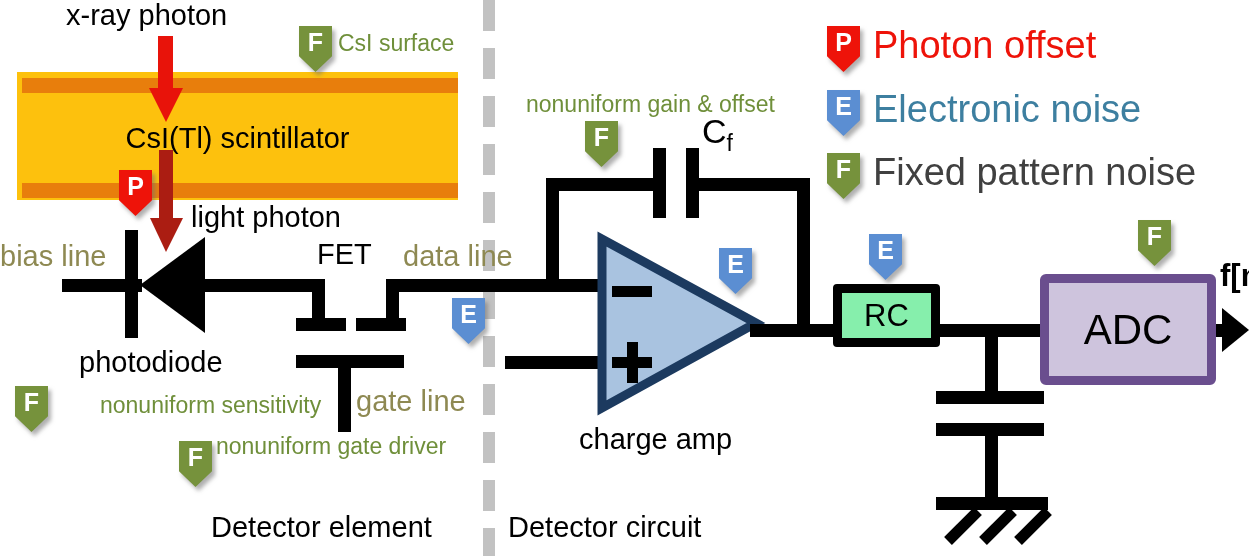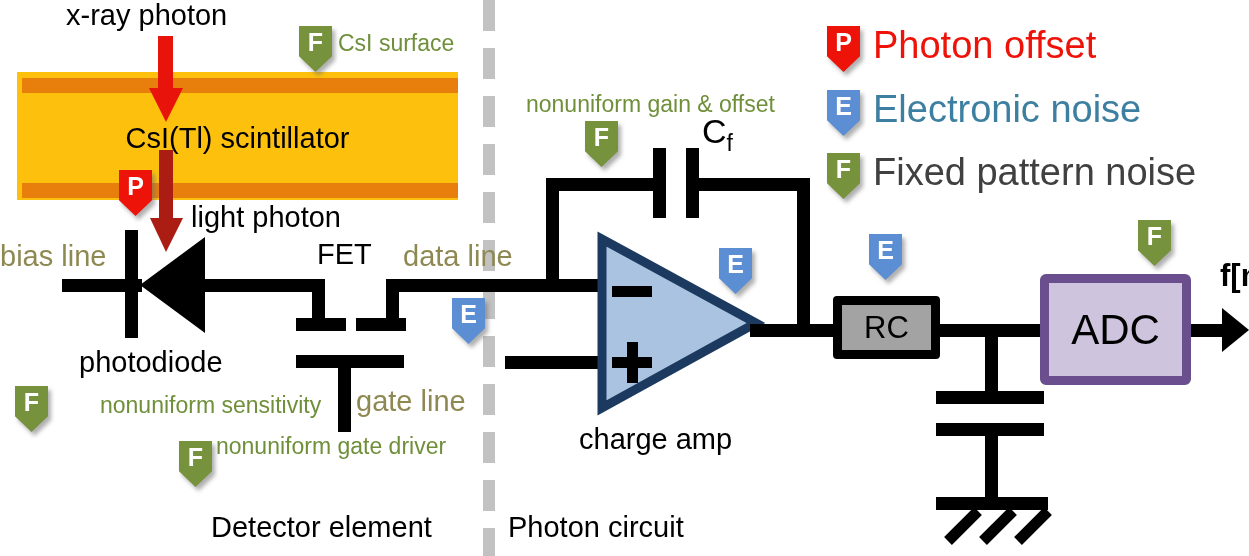--- a/index.html
+++ b/index.html
@@ -21,24 +21,24 @@
   
   .badge{position:absolute;z-index:4;filter:drop-shadow(3px 4px 2px rgba(110,110,110,0.55));}
   .badge i{font-style:normal;display:flex;align-items:center;justify-content:center;
            width:33px;height:46px;padding-bottom:13px;box-sizing:border-box;
            clip-path:polygon(0 0,100% 0,100% 66%,50% 100%,0 66%);
            color:#fff;font-weight:bold;font-size:25px;}
   .badge.red i{background:#ee1309;}
   .badge.blue i{background:#5b8ed2;}
   .badge.grn i{background:#76923c;}
   
-  .rc-box{position:absolute;left:833px;top:296px;width:107px;height:63px;background:#a3a3a3;
+  .rc-box{position:absolute;left:833px;top:284px;width:107px;height:63px;background:#86efac;
           border:9px solid #000;border-radius:4px;box-sizing:border-box;z-index:3;
           display:flex;align-items:center;justify-content:center;font-size:31px;color:#000;}
-  .adc-box{position:absolute;left:1040px;top:274px;width:151px;height:111px;background:#cec4dd;
+  .adc-box{position:absolute;left:1040px;top:274px;width:176px;height:111px;background:#cec4dd;
           border:9px solid #6a4e8e;border-radius:6px;box-sizing:border-box;z-index:3;
           display:flex;align-items:center;justify-content:center;font-size:42px;color:#000;}
   
   .cf{position:absolute;left:702px;top:112px;z-index:3;color:#000;font-size:34px;}
   .cf sub{font-size:23px;}
   
   .legend-row{position:absolute;left:827px;z-index:4;display:flex;align-items:flex-start;}
   .legend-row .badge{position:relative;flex:0 0 auto;}
   .legend-row .txt{margin-left:13px;font-size:38px;line-height:1.05;white-space:nowrap;}
   .legend-row.r1{top:26px;}  .legend-row.r1 .txt{color:#ee1309;}
@@ -137,21 +137,21 @@
   <div class="lbl khaki" style="left:403px;top:241px;">data line</div>
   <div class="lbl" style="left:79px;top:347px;">photodiode</div>
   <div class="lbl khaki" style="left:356px;top:386px;">gate line</div>
   <div class="lbl green" style="left:52px;top:393px;margin-left:48px;">nonuniform sensitivity</div>
   <div class="lbl green" style="left:216px;top:434px;">nonuniform gate driver</div>
   <div class="lbl green" style="left:526px;top:92px;">nonuniform gain &amp; offset</div>
   <div class="cf"><span>C</span><sub>f</sub></div>
   <div class="lbl" style="left:579px;top:424px;">charge amp</div>
   <div class="lbl fn" style="left:1196px;top:259px;">f[n]</div>
   <div class="lbl" style="left:211px;top:512px;">Detector element</div>
-  <div class="lbl" style="left:508px;top:512px;">Photon circuit</div>
+  <div class="lbl" style="left:508px;top:512px;">Detector circuit</div>
 
   <div class="rc-box">
       <span>RC</span>
     </div>
   <div class="adc-box">
       <span>ADC</span>
     </div>
 
   <span class="badge red" style="left:119px;top:170px;">
       <i>P</i>

